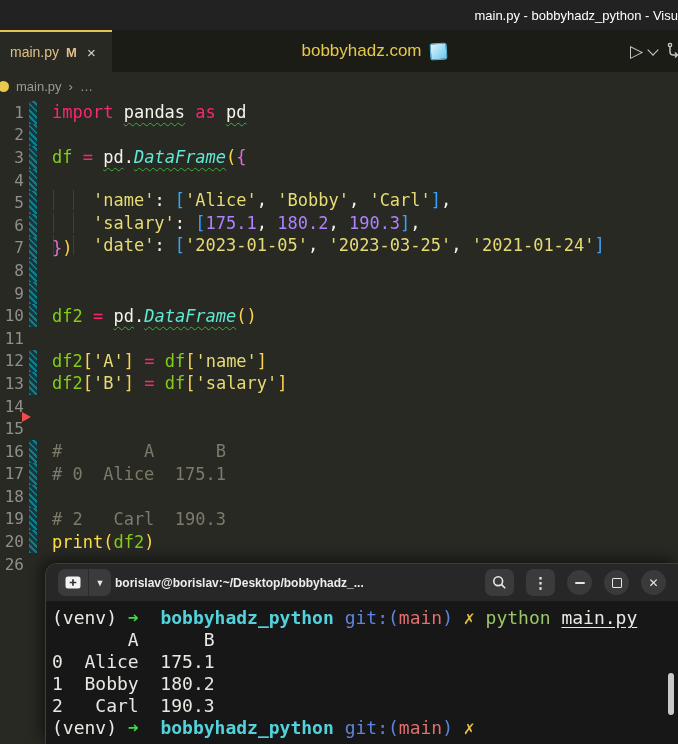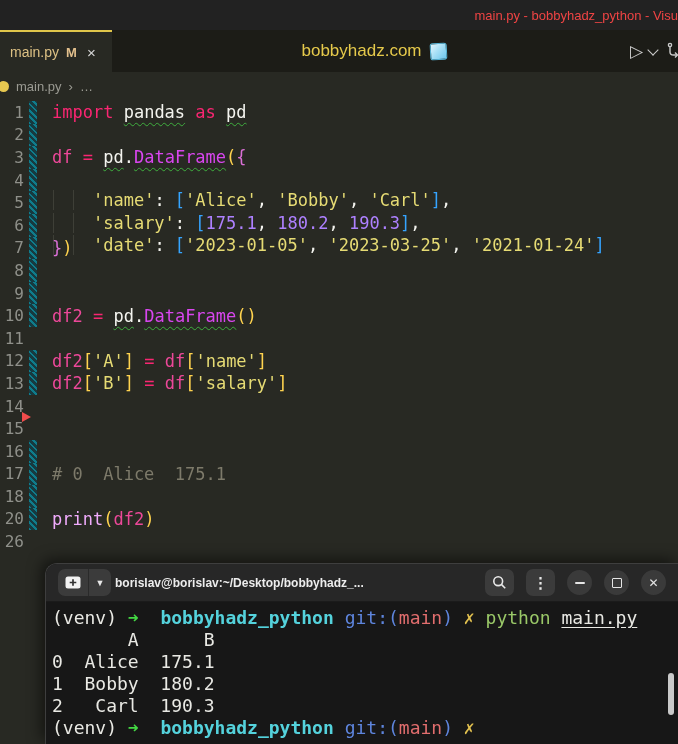--- a/index.html
+++ b/index.html
@@ -1,21 +1,21 @@
 <!DOCTYPE html>
 <html><head>
 <meta charset="utf-8">
 <style>
   html,body{margin:0;padding:0;width:678px;height:744px;overflow:hidden;background:#282923;
     font-family:"Liberation Sans",sans-serif;-webkit-font-smoothing:antialiased;}
   .window{position:relative;width:678px;height:744px;}
 
   
   .titlebar{height:30px;background:#222222;display:flex;align-items:center;justify-content:flex-end;
-    color:#ef4444;font-size:13px;white-space:nowrap;overflow:hidden;}
+    color:#ffffff;font-size:13px;white-space:nowrap;overflow:hidden;}
 
   
   .tabbar{height:42px;background:#1c1c17;display:flex;position:relative;}
   .tab{width:112px;box-sizing:border-box;background:#282923;border-top:2px solid #e0c64a;
     display:flex;align-items:center;gap:7px;padding:0 10px;font-size:14px;color:#ddc184;cursor:pointer;}
   .tab .mod{color:#e2c08d;font-weight:bold;font-size:13px;}
   .tab .close{color:#d8d8d8;font-size:15px;margin-left:3px;}
   .center-title{position:absolute;left:150px;right:80px;top:0;bottom:0;display:flex;align-items:center;
     justify-content:center;gap:8px;color:#e5c94b;font-size:17px;pointer-events:none;}
   .ice-cube{width:15px;height:15px;border-radius:3px;border:1px solid #59b6d8;
@@ -38,25 +38,25 @@
   .ln{width:24px;text-align:right;color:#8f908a;font-size:16px;flex:none;}
   .gut{width:8px;margin-left:5px;margin-right:15px;align-self:stretch;flex:none;}
   .gut.mod{background:repeating-linear-gradient(45deg,#0f7c8c 0px,#0f7c8c 2px,#173a40 2px,#173a40 4.5px);}
   .codetext{flex:1;}
   .codetext.ig{background:
     linear-gradient(#3e3f37,#3e3f37) 1px 0/1px 100% no-repeat,
     linear-gradient(#3e3f37,#3e3f37) 21px 0/1px 100% no-repeat; margin-top: 40px;}
   .del-marker{position:absolute;left:22px;width:0;height:0;border-left:9px solid #f14c4c;
     border-top:5px solid transparent;border-bottom:5px solid transparent;}
 
-  .tk-kw{color:#f92672;} .tk-pl{color:#f4f4ef;} .tk-id{color:#ec4899;}
+  .tk-kw{color:#f92672;} .tk-pl{color:#f4f4ef;} .tk-id{color:#84cc16;}
   .tk-idu{color:#f4f4ef;text-decoration:underline wavy #3fae3f 1px;text-underline-offset:4px;}
-  .tk-fnu{color:#d946ef;text-decoration:underline wavy #3fae3f 1px;text-underline-offset:4px;}
+  .tk-fnu{color:#5eead4;text-decoration:underline wavy #3fae3f 1px;text-underline-offset:4px;font-style:italic;}
   .tk-str{color:#e6db74;} .tk-num{color:#ae81ff;} .tk-b1{color:#ffd34f;} .tk-b2{color:#da70d6;}
-  .tk-b3{color:#35a4ff;} .tk-cm{color:#7d7a6a;} .tk-fng{color:#f0abfc;}
+  .tk-b3{color:#35a4ff;} .tk-cm{color:#7d7a6a;} .tk-fng{color:#fde047;}
 
   
   .terminal{position:absolute;left:45px;top:563px;right:0;bottom:0;background:#171717;
     border-top-left-radius:12px;overflow:hidden;border-top:1px solid #3e3e3e;border-left:1px solid #3e3e3e;
     box-shadow:-4px -4px 14px rgba(0,0,0,.5);}
   .t-header{height:37px;background:#272727;border-bottom:1px solid #1b1b1b;display:flex;align-items:center;
     padding:0 12px;}
   .newtab-btn{display:flex;height:27px;background:#3b3b3b;border-radius:7px;overflow:hidden;align-items:stretch;flex:none;}
   .nt-main{width:30px;display:grid;place-items:center;}
   .nt-div{width:1px;background:#2a2a2a;}
@@ -127,23 +127,24 @@
       <div class="line"><span class="ln">6</span><span class="gut mod"></span><span class="codetext ig"><span class="tk-pl">    </span><span class="tk-str">'date'</span><span class="tk-pl">: </span><span class="tk-b3">[</span><span class="tk-str">'2023-01-05'</span><span class="tk-pl">, </span><span class="tk-str">'2023-03-25'</span><span class="tk-pl">, </span><span class="tk-str">'2021-01-24'</span><span class="tk-b3">]</span></span></div>
       <div class="line"><span class="ln">7</span><span class="gut mod"></span><span class="codetext"><span class="tk-b2">}</span><span class="tk-b1">)</span></span></div>
       <div class="line"><span class="ln">8</span><span class="gut mod"></span><span class="codetext"></span></div>
       <div class="line"><span class="ln">9</span><span class="gut mod"></span><span class="codetext"></span></div>
       <div class="line"><span class="ln">10</span><span class="gut mod"></span><span class="codetext"><span class="tk-id">df2 </span><span class="tk-kw">=</span><span class="tk-pl"> </span><span class="tk-idu">pd</span><span class="tk-pl">.</span><span class="tk-fnu">DataFrame</span><span class="tk-b1">(</span><span class="tk-b1">)</span></span></div>
       <div class="line"><span class="ln">11</span><span class="gut"></span><span class="codetext"></span></div>
       <div class="line"><span class="ln">12</span><span class="gut mod"></span><span class="codetext"><span class="tk-id">df2</span><span class="tk-b1">[</span><span class="tk-str">'A'</span><span class="tk-b1">]</span><span class="tk-pl"> </span><span class="tk-kw">=</span><span class="tk-pl"> </span><span class="tk-id">df</span><span class="tk-b1">[</span><span class="tk-str">'name'</span><span class="tk-b1">]</span></span></div>
       <div class="line"><span class="ln">13</span><span class="gut mod"></span><span class="codetext"><span class="tk-id">df2</span><span class="tk-b1">[</span><span class="tk-str">'B'</span><span class="tk-b1">]</span><span class="tk-pl"> </span><span class="tk-kw">=</span><span class="tk-pl"> </span><span class="tk-id">df</span><span class="tk-b1">[</span><span class="tk-str">'salary'</span><span class="tk-b1">]</span></span></div>
       <div class="line"><span class="ln">14</span><span class="gut"></span><span class="codetext"></span></div>
       <div class="line"><span class="ln">15</span><span class="gut"></span><span class="codetext"></span></div>
-      <div class="line"><span class="ln">16</span><span class="gut mod"></span></div>
+      <div class="line"><span class="ln">16</span><span class="gut mod"></span><span class="codetext"><span class="tk-cm">#        A      B</span></span></div>
       <div class="line"><span class="ln">17</span><span class="gut mod"></span><span class="codetext"><span class="tk-cm"># 0  Alice  175.1</span></span></div>
       <div class="line"><span class="ln">18</span><span class="gut mod"></span></div>
+      <div class="line"><span class="ln">19</span><span class="gut mod"></span><span class="codetext"><span class="tk-cm"># 2   Carl  190.3</span></span></div>
       <div class="line"><span class="ln">20</span><span class="gut mod"></span><span class="codetext"><span class="tk-fng">print</span><span class="tk-b1">(</span><span class="tk-id">df2</span><span class="tk-b1">)</span></span></div>
       <div class="line"><span class="ln">26</span><span class="gut"></span><span class="codetext"></span></div>
       <div class="del-marker" style="top: 312.4px;"></div>
     </div>
 
   <div class="terminal">
     <div class="t-header">
       <div class="newtab-btn">
         <span class="nt-main">
           <svg width="16" height="13" viewBox="0 0 16 13">

